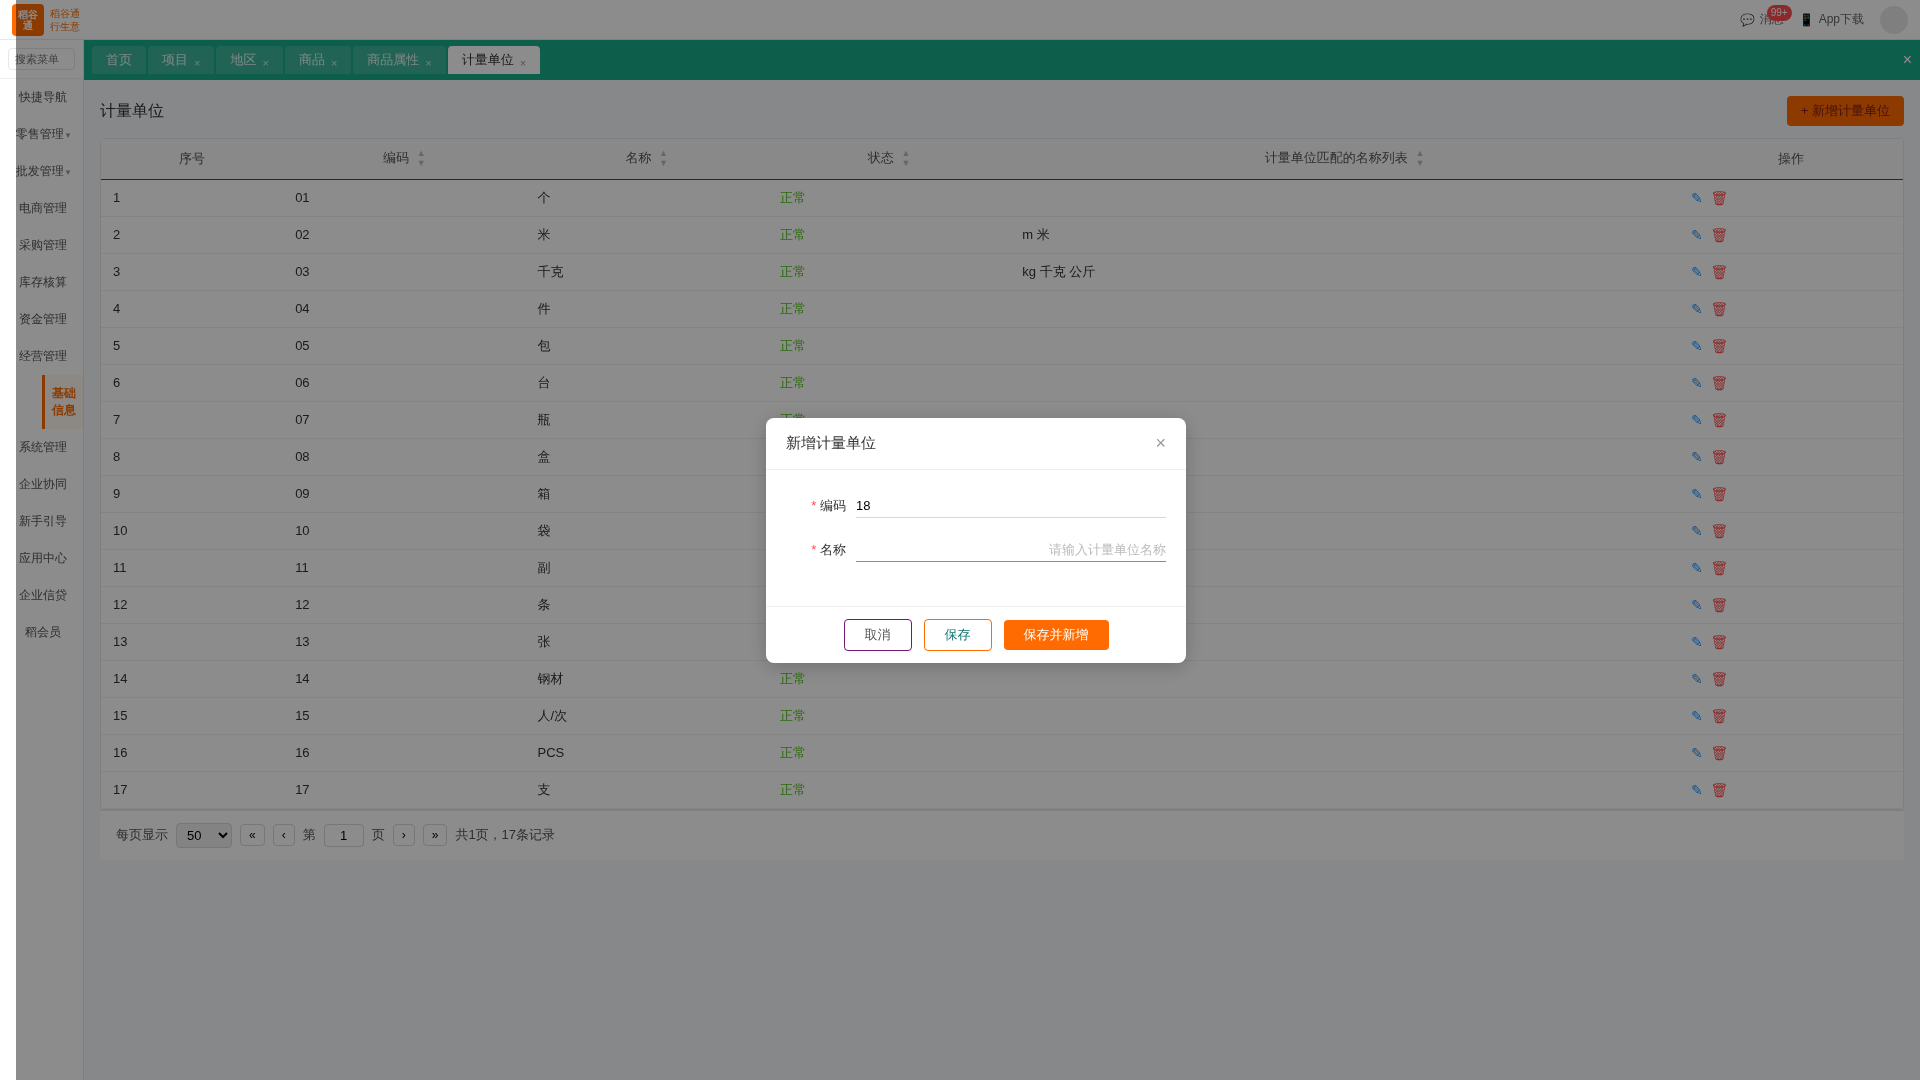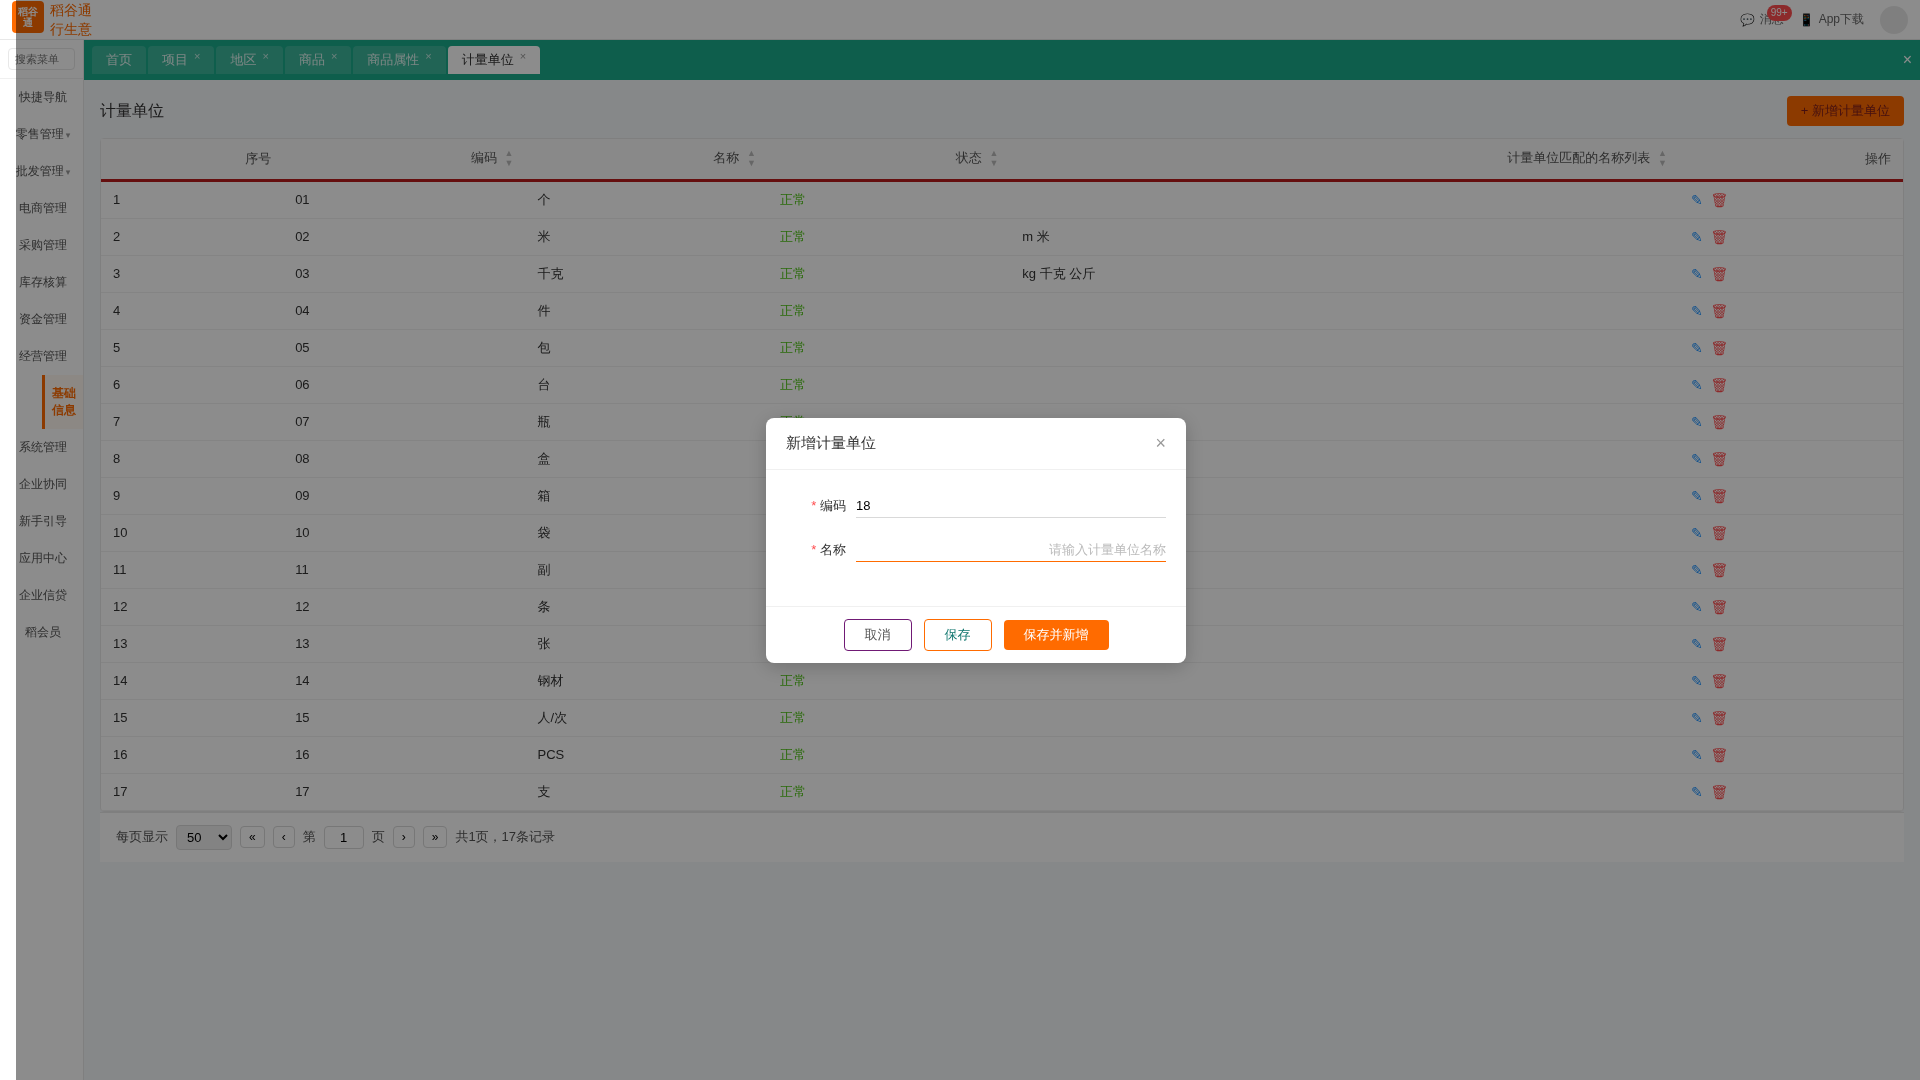--- a/index.html
+++ b/index.html
@@ -1,20 +1,20 @@
 <!DOCTYPE html>
 <html><head>
   <meta charset="utf-8">
   <style>
     * { margin: 0; padding: 0; box-sizing: border-box; }
     body { font-family: 'Microsoft YaHei', Arial, sans-serif; font-size: 13px; background: #f0f2f5; width: 1920px; height: 1080px; overflow: hidden; }
 
     
     .top-bar { height: 40px; background: #fff; display: flex; align-items: center; padding: 0 12px; border-bottom: 1px solid #e8e8e8; position: relative; }
-    .logo-area { width: 84px; display: flex; gap: 6px; }
+    .logo-area { width: 84px; display: flex; align-items: center; gap: 6px; }
     .logo-icon { width: 32px; height: 32px; background: #ff6b00; border-radius: 4px; display: flex; align-items: center; justify-content: center; color: #fff; font-weight: bold; font-size: 12px; }
     .top-bar-right { margin-left: auto; display: flex; align-items: center; gap: 16px; }
     .top-bar-btn { display: flex; align-items: center; gap: 4px; color: #666; font-size: 12px; cursor: pointer; position: relative; }
     .badge { background: #ff4d4f; color: #fff; border-radius: 10px; padding: 0 4px; font-size: 10px; position: absolute; top: -6px; right: -8px; min-width: 16px; text-align: center; line-height: 16px; height: 16px; }
     .avatar { width: 28px; height: 28px; background: #e8e8e8; border-radius: 50%; }
 
     
     .layout { display: flex; height: calc(1080px - 40px); }
 
     
@@ -22,36 +22,36 @@
     .sidebar-item { padding: 10px 4px; text-align: center; color: #555; font-size: 12px; cursor: pointer; border-left: 3px solid transparent; }
     .sidebar-item.active { background: #fff7f0; color: #ff6b00; border-left-color: #ff6b00; font-weight: bold; margin-left: 42px; }
     .sidebar-item-with-arrow { display: flex; align-items: center; justify-content: center; gap: 2px; }
     .sidebar-arrow { font-size: 9px; color: #999; }
 
     
     .main { flex: 1; display: flex; flex-direction: column; overflow: hidden; }
 
     
     .tab-bar { height: 40px; background: #1bab8b; display: flex; align-items: center; padding: 0 8px; gap: 2px; position: relative; }
-    .tab { display: flex; align-items: flex-start; gap: 6px; padding: 5px 14px; border-radius: 4px 4px 0 0; font-size: 13px; cursor: pointer; color: rgba(255,255,255,0.85); background: rgba(255,255,255,0.15); }
+    .tab { display: flex; align-items: flex-end; gap: 6px; padding: 5px 14px; border-radius: 4px 4px 0 0; font-size: 13px; cursor: pointer; color: rgba(255,255,255,0.85); background: rgba(255,255,255,0.15); }
     .tab.active { background: #fff; color: #333; }
     .tab-close { font-size: 11px; color: rgba(255,255,255,0.7); cursor: pointer; line-height: 1; }
     .tab.active .tab-close { color: #999; }
     .tab-bar-close { margin-left: auto; color: #fff; cursor: pointer; font-size: 16px; }
 
     
     .content { flex: 1; padding: 16px; background: #f5f7fa; overflow: auto; }
     .content-header { display: flex; align-items: center; justify-content: space-between; margin-bottom: 12px; }
     .content-title { font-size: 16px; color: #333; font-weight: 500; }
     .btn-add { background: #ff6b00; color: #7f1d1d; border: none; border-radius: 4px; padding: 6px 14px; font-size: 13px; cursor: pointer; }
 
     
     .table-wrap { background: #fff; border-radius: 4px; border: 1px solid #e8e8e8; }
     table { width: 100%; border-collapse: collapse; font-size: 13px; }
-    thead th { background: #fafafa; padding: 10px 12px; text-align: right; color: #555; font-weight: 500; border-bottom: 3px solid #b91c1c; white-space: nowrap; }
+    thead th { background: #fafafa; padding: 10px 12px; text-align: center; color: #555; font-weight: 500; border-bottom: 1px solid #b91c1c; white-space: nowrap; }
     thead th .sort-arrows { display: inline-flex; flex-direction: column; margin-left: 4px; font-size: 9px; color: #bbb; vertical-align: middle; line-height: 1.1; }
     tbody tr { border-bottom: 1px solid #f0f0f0; }
     tbody td { padding: 9px 12px; color: #333; }
     .status-normal { color: #52c41a; }
     .action-btns { display: flex; gap: 8px; }
     .action-btn { color: #1890ff; cursor: pointer; font-size: 14px; }
     .action-btn.delete { color: #ff4d4f; }
 
     
     .pagination { height: 50px; background: #fff; border-top: 1px solid #e8e8e8; display: flex; align-items: center; padding: 0 16px; gap: 8px; font-size: 13px; color: #555; }
@@ -81,21 +81,21 @@
     .sidebar-search-input { width: 100%; border: 1px solid #e8e8e8; border-radius: 4px; padding: 4px 6px; font-size: 11px; outline: none; }
   </style>
 </head>
 <body>
 
 <div class="top-bar">
   <div class="logo-area">
     <div class="logo-icon">
       <span style="font-size:10px; line-height:1.1; text-align:center;">稻谷<br>通</span>
     </div>
-    <div style="font-size:14px; color:#ff6b00; line-height:1.3;">稻谷通<br>行生意</div>
+    <div style="font-size:10px; color:#ff6b00; line-height:1.3;">稻谷通<br>行生意</div>
   </div>
 
   <div class="top-bar-right">
     <div class="top-bar-btn">
       <span>💬</span>
       <span>消息</span>
       <span class="badge">99+</span>
     </div>
     <div class="top-bar-btn">
       <span>📱</span>

